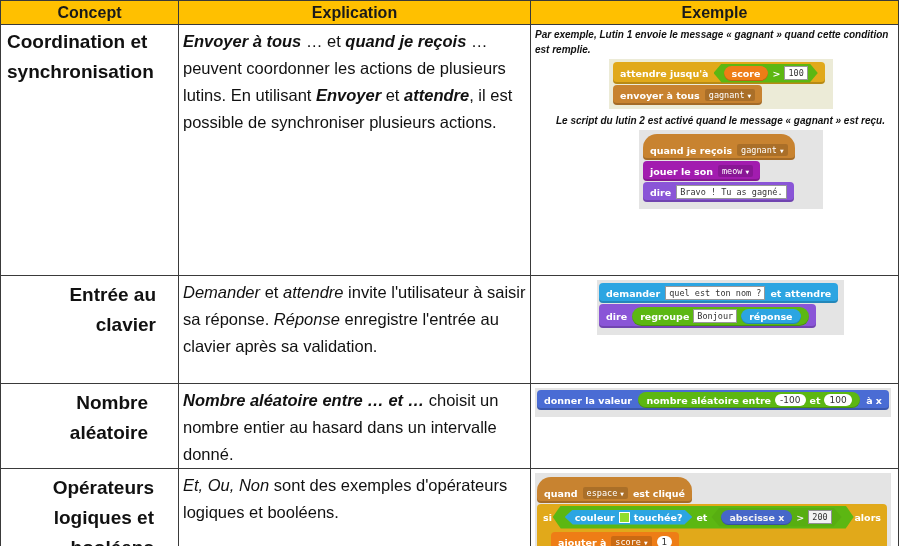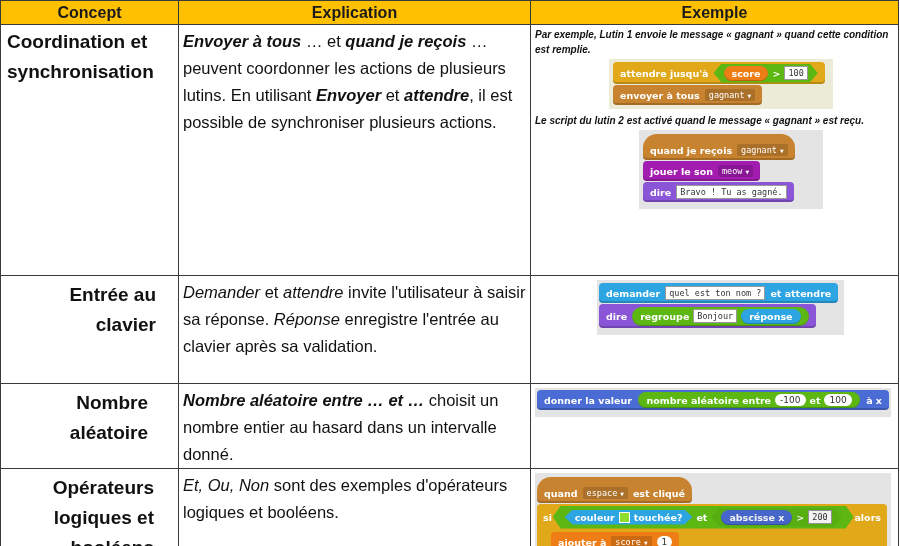--- a/index.html
+++ b/index.html
@@ -159,21 +159,21 @@
           </div>
           <div class="blk events">
             <span>envoyer à tous</span>
             <span class="dd">
                   <span>gagnant</span>
                   <span class="tri">▼</span>
                 </span>
           </div>
         </div>
       </div>
-      <div class="ex-caption" style="margin-top:4px;">Le script du lutin 2 est activé quand le message « gagnant » est reçu.</div>
+      <div class="ex-caption" style="margin-top:4px;margin-left:21px;">Le script du lutin 2 est activé quand le message « gagnant » est reçu.</div>
       <div style="padding-left:104px;margin-top:2px;">
         <div class="script" style="padding:4px 28px 6px 4px;">
           <div class="blk events hat">
             <span>quand je reçois</span>
             <span class="dd">
                   <span>gagnant</span>
                   <span class="tri">▼</span>
                 </span>
           </div>
           <div class="blk sound">

